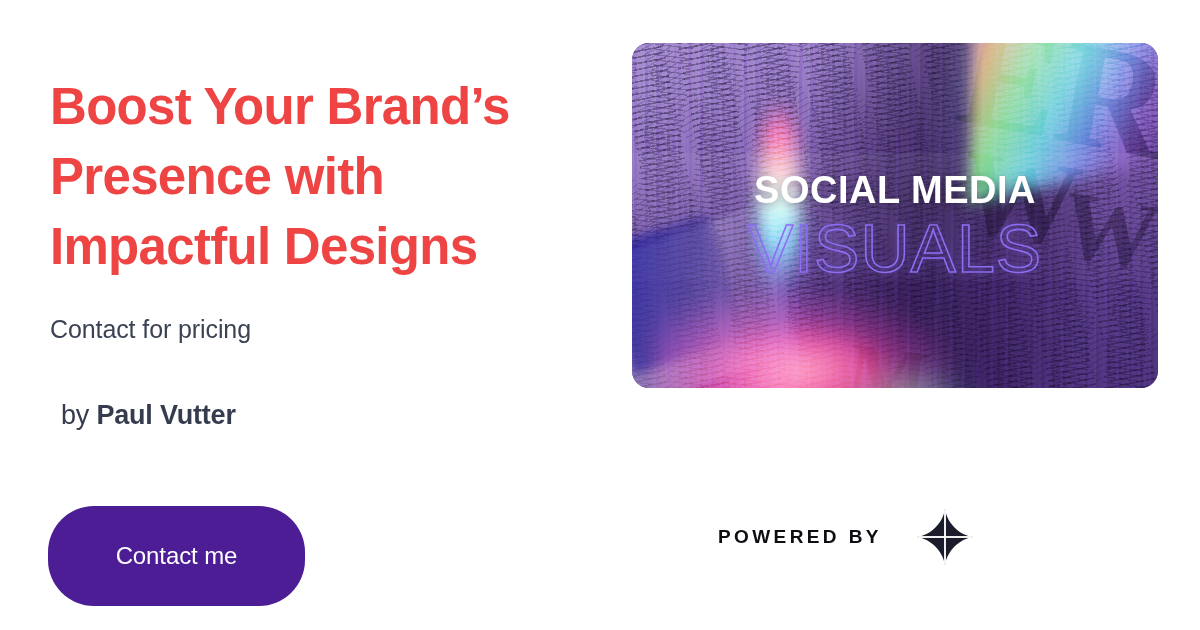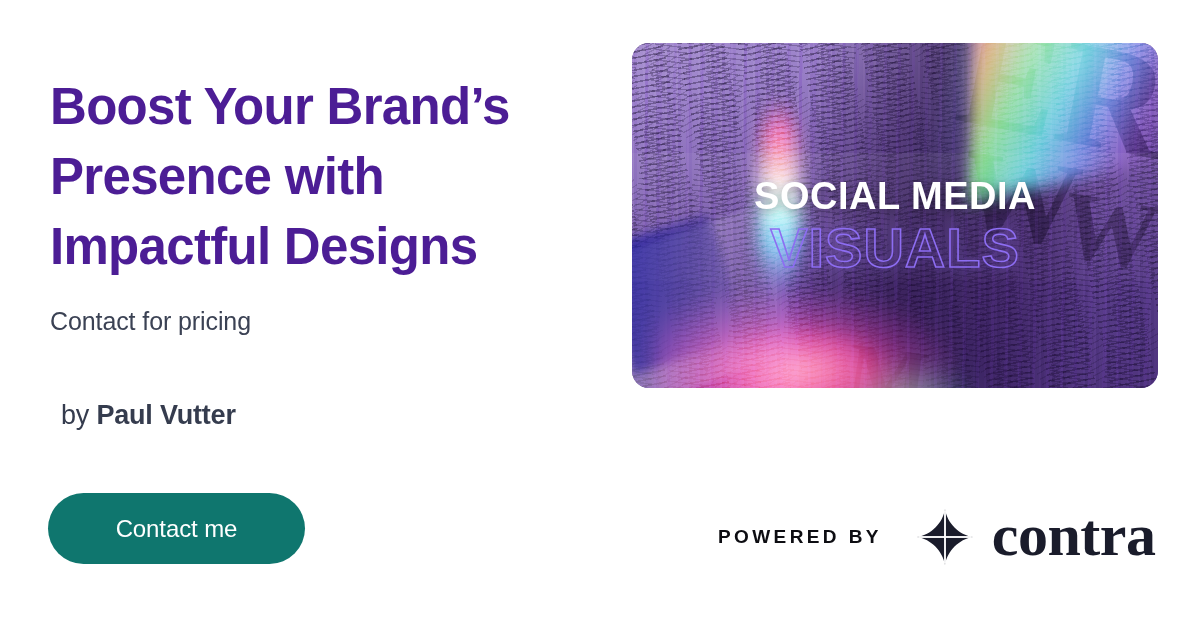--- a/index.html
+++ b/index.html
@@ -14,45 +14,45 @@
 
   
   .left-col {
     position:absolute; left:50px; top:72px; width:560px;
   }
   .headline {
     font-size:51px;
     font-weight:600;
     line-height:70px;
     letter-spacing:-0.7px;
-    color:#4c1d95;
+    color:#ef4444;
     white-space:pre-line;
   }
   .price {
-    margin-top:25px;
+    margin-top:33px;
     font-size:25px;
     font-weight:400;
     letter-spacing:-0.1px;
     color:#3B4254;
   }
   .byline {
     position:absolute; left:61px; top:400px;
     font-size:27px;
     letter-spacing:-0.2px;
     color:#353C4E;
     white-space:nowrap;
   }
   .byline .by { font-weight:400; }
   .byline .author { font-weight:600; }
 
   .cta-button {
-    position:absolute; left:48px; top:493px;
-    width:257px; height:71px;
+    position:absolute; left:48px; top:506px;
+    width:257px; height:100px;
     border-radius:46px;
-    background:#0f766e;
+    background:#4c1d95;
     border:none;
     color:#ffffff;
     font-family:"Liberation Sans", sans-serif;
     font-size:24px;
     font-weight:500;
     letter-spacing:-0.1px;
     display:flex; align-items:center; justify-content:center;
     cursor:pointer;
   }
 
@@ -284,22 +284,22 @@
     font-family:"Liberation Sans", sans-serif;
     font-size:38px;
     font-weight:700;
     letter-spacing:0.5px;
     color:#ffffff;
     line-height:1;
     text-shadow:0 2px 10px rgba(0,0,0,.35);
   }
   .card-title-2 {
     font-family:"Liberation Sans", sans-serif;
-    font-size:56px;
-    font-weight:700;
+    font-size:68px;
+    font-weight:400;
     letter-spacing:1px;
     line-height:.98;
     margin-top:6px;
     color:transparent;
     -webkit-text-stroke:1.6px #8D6DF2;
     text-stroke:1.6px #8D6DF2;
     filter:drop-shadow(0 0 6px rgba(141,109,242,.55));
   }
 </style>
 </head>
@@ -320,21 +320,20 @@
 
   <button class="cta-button">Contact me</button>
 
   <div class="powered-row">
     <span class="powered-label">POWERED BY</span>
     <svg class="contra-star" viewBox="0 0 100 100" aria-hidden="true">
       <path d="M50 2 C54 26 74 46 98 50 C74 54 54 74 50 98 C46 74 26 54 2 50 C26 46 46 26 50 2 Z" fill="#1A1C2B"></path>
       <rect x="48.4" y="4" width="3.2" height="92" fill="#ffffff"></rect>
       <rect x="4" y="48.4" width="92" height="3.2" fill="#ffffff"></rect>
     </svg>
-    <span class="contra-word">contra</span>
   </div>
 
   <div class="card">
     <div class="card-art">
       <div class="paper-base"></div>
       <div class="news-lines"></div>
       <div class="news-lines b"></div>
       <div class="news-lines c"></div>
       <div class="big-letters" aria-hidden="true">
         <span class="bl bl1">ER</span>

